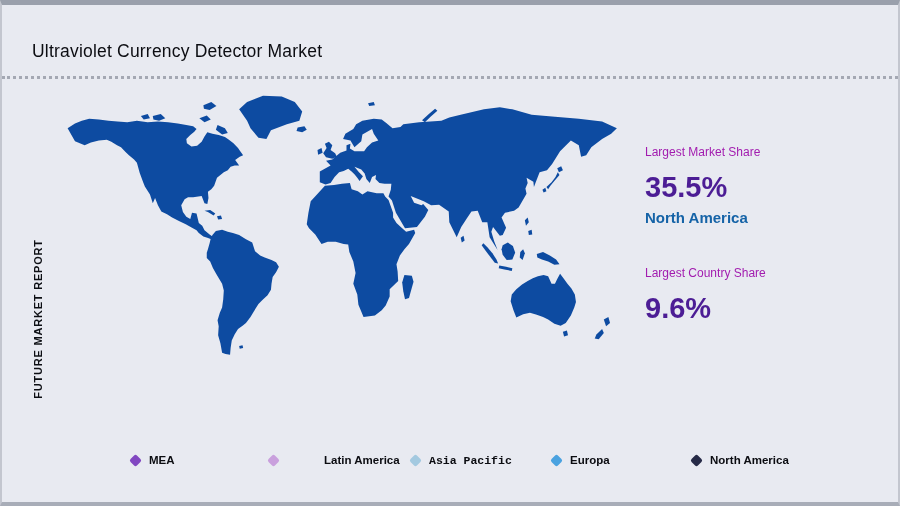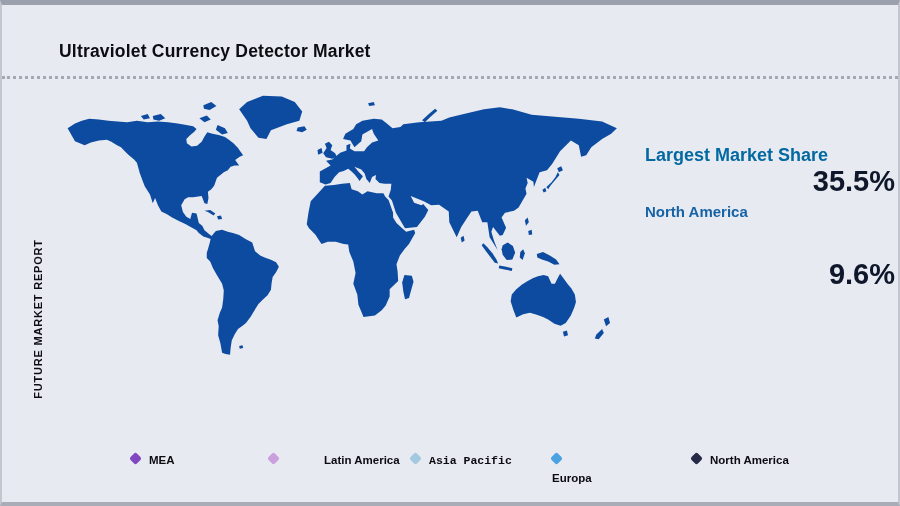--- a/index.html
+++ b/index.html
@@ -2,37 +2,37 @@
 <html><head>
 <meta charset="utf-8">
 <style>
   html,body{margin:0;padding:0;background:#f4f4f6;font-family:"Liberation Sans",sans-serif;}
   .frame{position:relative;width:900px;height:506px;box-sizing:border-box;background:#e8eaf1;
          border-top:5px solid #9aa0ac;border-bottom:4px solid #a8adb8;
          border-left:2px solid #c3c6cf;border-right:2px solid #c3c6cf;overflow:hidden;}
   .header{position:absolute;top:0;left:0;right:0;height:74px;display:flex;align-items:flex-end;
           justify-content:space-between;padding:0 26px 14px 30px;box-sizing:border-box;
           border-bottom:3px dotted #a4a8b3;}
-  .title{font-size:17.5px;font-weight:bold;color:#0c0d12;letter-spacing:0.2px;margin-left:27px;}
+  .title{font-size:17.5px;font-weight:normal;color:#0c0d12;letter-spacing:0.2px;}
   .watermark{position:absolute;left:-62px;top:306px;width:200px;height:16px;
              transform:rotate(-90deg);transform-origin:center;
              font-size:11px;font-weight:bold;letter-spacing:0.8px;color:#0d0f14;
              text-align:center;white-space:nowrap;}
   .map-wrap{position:absolute;left:48px;top:78px;width:568px;height:338px;}
   .map-wrap svg{width:100%;height:100%;display:block;}
   .stats{position:absolute;left:643px;top:140px;width:250px;}
   .stat-block{margin-bottom:40px;}
-  .stat-label{font-size:18px;font-weight:bold;color:#0369a1;}
-  .stat-value{font-size:29px;font-weight:bold;color:#0f172a;margin-top:1px;line-height:1;text-align:right;}
+  .stat-label{font-size:12px;font-weight:normal;color:#a21caf;}
+  .stat-value{font-size:29px;font-weight:bold;color:#4c1d95;margin-top:14px;line-height:1;}
   .stat-region{font-size:15px;font-weight:bold;color:#1563a7;margin-top:7px;}
   .legend{position:absolute;top:449px;left:0;right:0;height:20px;}
-  .legend-item{position:absolute;display:flex;align-items:flex-start;gap:9px;padding-left:41px;}
+  .legend-item{position:absolute;display:flex;align-items:center;gap:9px;padding-left:41px;}
   .legend-marker{width:9px;height:9px;transform:rotate(45deg);border-radius:2px;flex:0 0 auto;}
   .legend-label{font-size:11.5px;font-weight:bold;color:#0b0c11;white-space:nowrap;}
-  .li-0{left:88px;} .li-1{left:226px;gap:46px;} .li-2{left:368px;font-family:Liberation Mono, monospace;} .li-3{left:509px;flex-direction:column;} .li-4{left:649px;}
+  .li-0{left:88px;} .li-1{left:226px;gap:46px;} .li-2{left:368px;font-family:Liberation Mono, monospace;} .li-3{left:509px;} .li-4{left:649px;}
 </style>
 </head>
 <body>
 
 <div class="frame">
 
   <div class="header">
     <div class="title">Ultraviolet Currency Detector Market</div>
   </div>
 
@@ -91,20 +91,21 @@
     </svg>
   </div>
 
   <div class="stats">
     <div class="stat-block">
       <div class="stat-label">Largest Market Share</div>
       <div class="stat-value">35.5%</div>
       <div class="stat-region">North America</div>
     </div>
     <div class="stat-block">
+      <div class="stat-label">Largest Country Share</div>
       <div class="stat-value">9.6%</div>
     </div>
   </div>
 
   <div class="legend">
     <div class="legend-item li-0">
       <span class="legend-marker" style="background: rgb(129, 71, 193);"></span>
       <span class="legend-label">MEA</span>
     </div>
     <div class="legend-item li-1">

